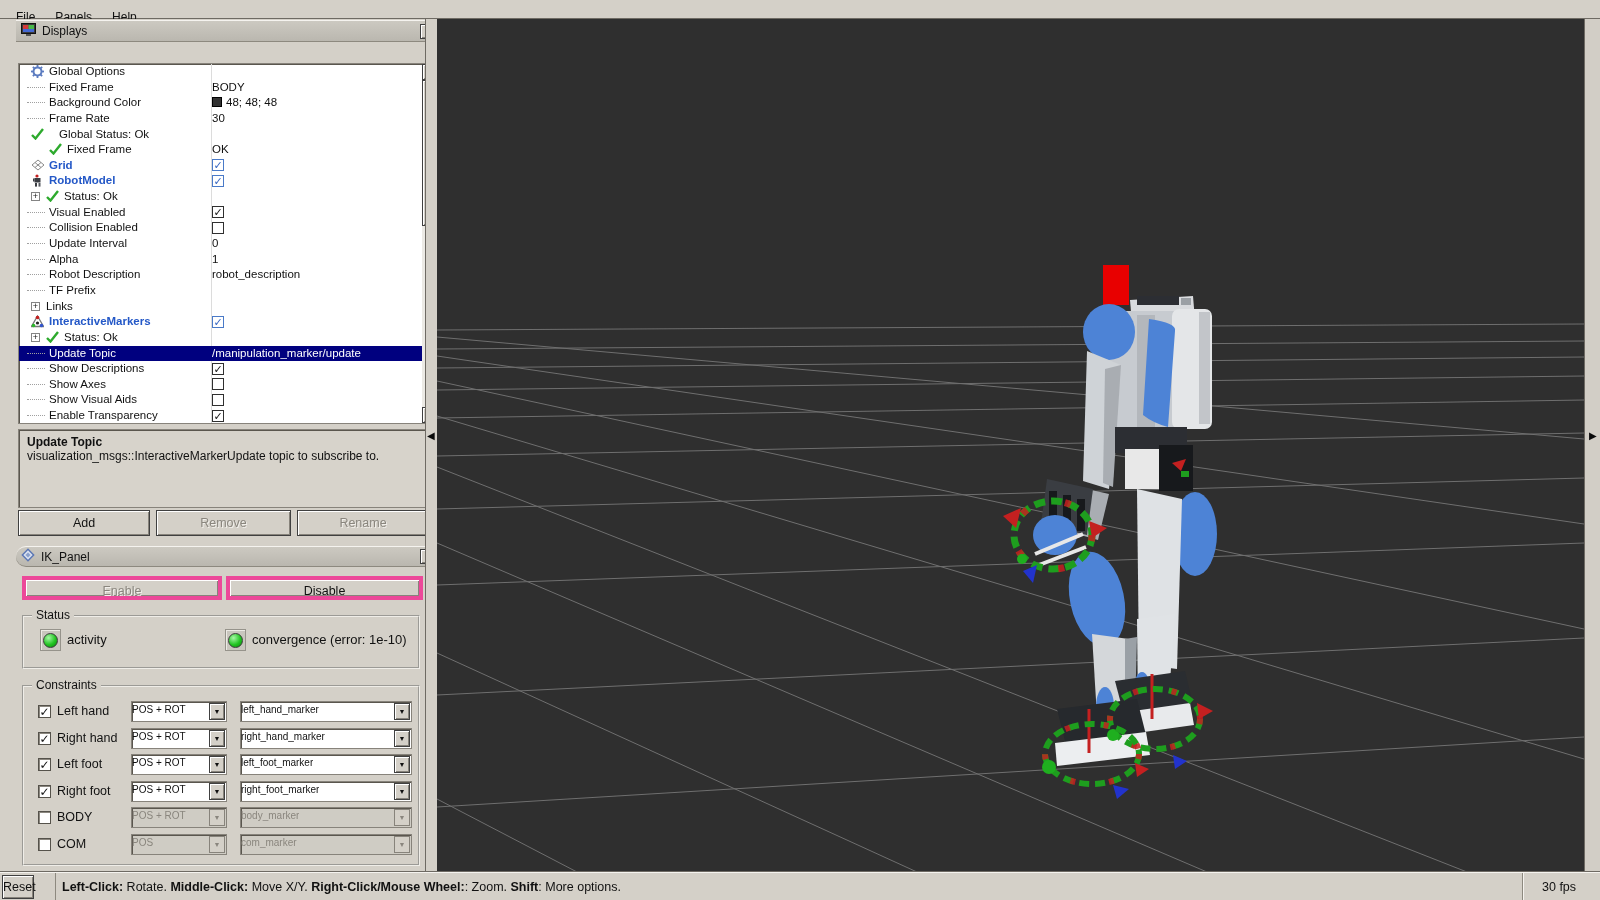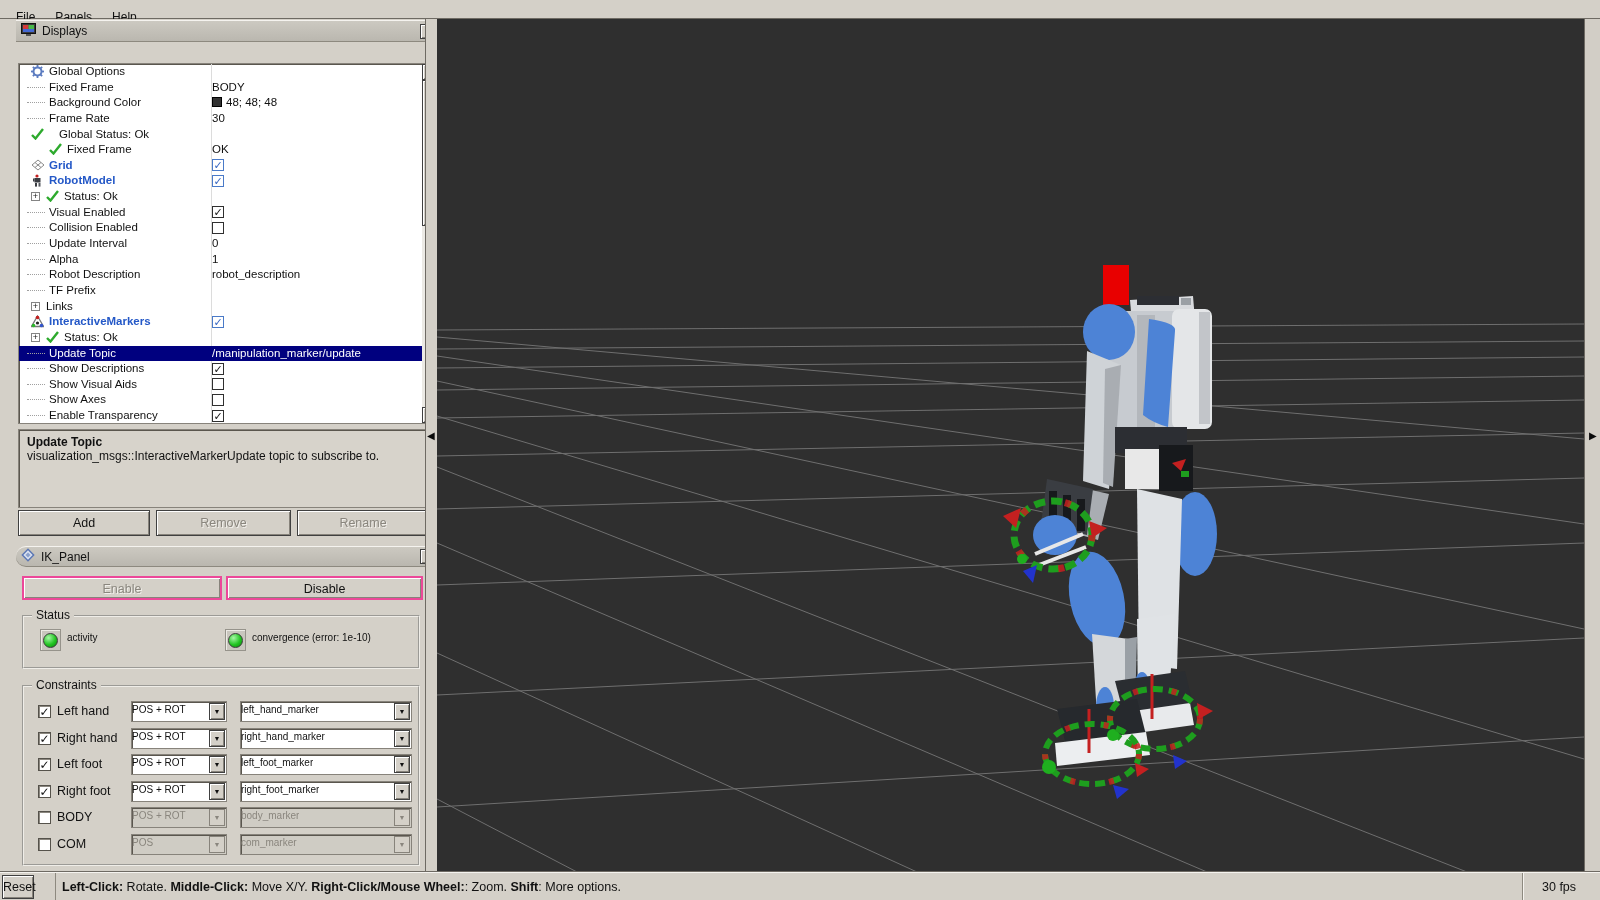--- a/index.html
+++ b/index.html
@@ -54,30 +54,30 @@
   
   #desc-box { position:absolute; left:2px; top:410px; width:421px; height:79px; background:#d7d3cb;
     border:1px solid #87837b; box-shadow: inset 1px 1px 0 #5a564e; padding:5px 8px; }
   #desc-box .dt { font-weight:bold; }
   #display-btns { position:absolute; left:0; top:491px; width:425px; height:26px; }
   .q-btn { position:absolute; height:26px; background:#d4d0c8; border:1px solid #404040;
     box-shadow: inset 1px 1px 0 #fff, inset -1px -1px 0 #87837b; text-align:center; line-height:24px; font-size:12.5px; }
   .q-btn.dis { color:#8a867e; text-shadow:1px 1px 0 #f2f0ec; }
 
   
-  .big-btn { position:absolute; height:24px; background:#d4d0c8; border:2px solid #ec4899;
+  .big-btn { position:absolute; height:24px; background:#d4d0c8; border:4px solid #ec4899;
     box-shadow: inset 1px 1px 0 #fff, inset -1px -1px 0 #87837b; text-align:center; line-height:22px; font-size:12.5px; }
   .big-btn.dis { color:#8a867e; text-shadow:1px 1px 0 #f2f0ec; }
   .grp { position:absolute; left:6px; width:398px; border:2px groove #efede8; }
   .grp > .grp-title { position:absolute; left:8px; top:-9px; background:#d4d0c8; padding:0 4px; }
   .led-wrap { position:absolute; top:22px; width:21px; height:22px; background:#c9c6be; border:1px solid #96938b;
     box-shadow: inset 1px 1px 0 #eceae5; }
   .led { position:absolute; left:2px; top:3px; width:15px; height:15px; border-radius:50%;
     background:radial-gradient(circle at 35% 30%, #a6f7a6, #22c522 55%, #0b820b); border:1px solid #3c3c3c; }
-  .led-label { position:absolute; top:25px; font-size:10px; }
+  .led-label { position:absolute; top:25px; font-size:13px; }
 
   .c-row { position:absolute; left:0; width:394px; height:22px; }
   .c-cb { position:absolute; left:14px; top:4px; width:13px; height:13px; background:#fff; border:1px solid #55524b;
     box-shadow: inset 1px 1px 0 #8b877f; font-weight:bold; font-size:12px; line-height:12px; text-align:center; }
   .c-label { position:absolute; left:33px; top:3px; font-size:12.5px; }
   .combo { position:absolute; top:0; height:21px; background:#fff; border:1px solid #87837b;
     box-shadow: inset 1px 1px 0 #5a564e; }
   .combo .ct { position:absolute; left:0; top:2px; font-size:10px; white-space:nowrap; overflow:hidden; }
   .combo .ca { position:absolute; right:1px; top:1px; width:16px; height:17px; background:#d4d0c8;
     border:1px solid #404040; box-shadow: inset 1px 1px 0 #fff, inset -1px -1px 0 #87837b;
@@ -260,26 +260,26 @@
           <span class="nm" style="left: 30px;">Update Topic</span>
           <span class="val">/manipulation_marker/update</span>
         </div>
         <div class="tree-row">
           <span class="guide" style="left: 8px; width: 18px;"></span>
           <span class="nm" style="left: 30px;">Show Descriptions</span>
           <span class="cb black">✓</span>
         </div>
         <div class="tree-row">
           <span class="guide" style="left: 8px; width: 18px;"></span>
+          <span class="nm" style="left: 30px;">Show Axes</span>
+          <span class="cb black"></span>
+        </div>
+        <div class="tree-row">
+          <span class="guide" style="left: 8px; width: 18px;"></span>
           <span class="nm" style="left: 30px;">Show Visual Aids</span>
-          <span class="cb black"></span>
-        </div>
-        <div class="tree-row">
-          <span class="guide" style="left: 8px; width: 18px;"></span>
-          <span class="nm" style="left: 30px;">Show Axes</span>
           <span class="cb black"></span>
         </div>
         <div class="tree-row">
           <span class="guide" style="left: 8px; width: 18px;"></span>
           <span class="nm" style="left: 30px;">Enable Transparency</span>
           <span class="cb black">✓</span>
         </div>
       </div>
     <div id="tree-scroll">
       <div class="sb-btn" style="top:0;">▲</div>

